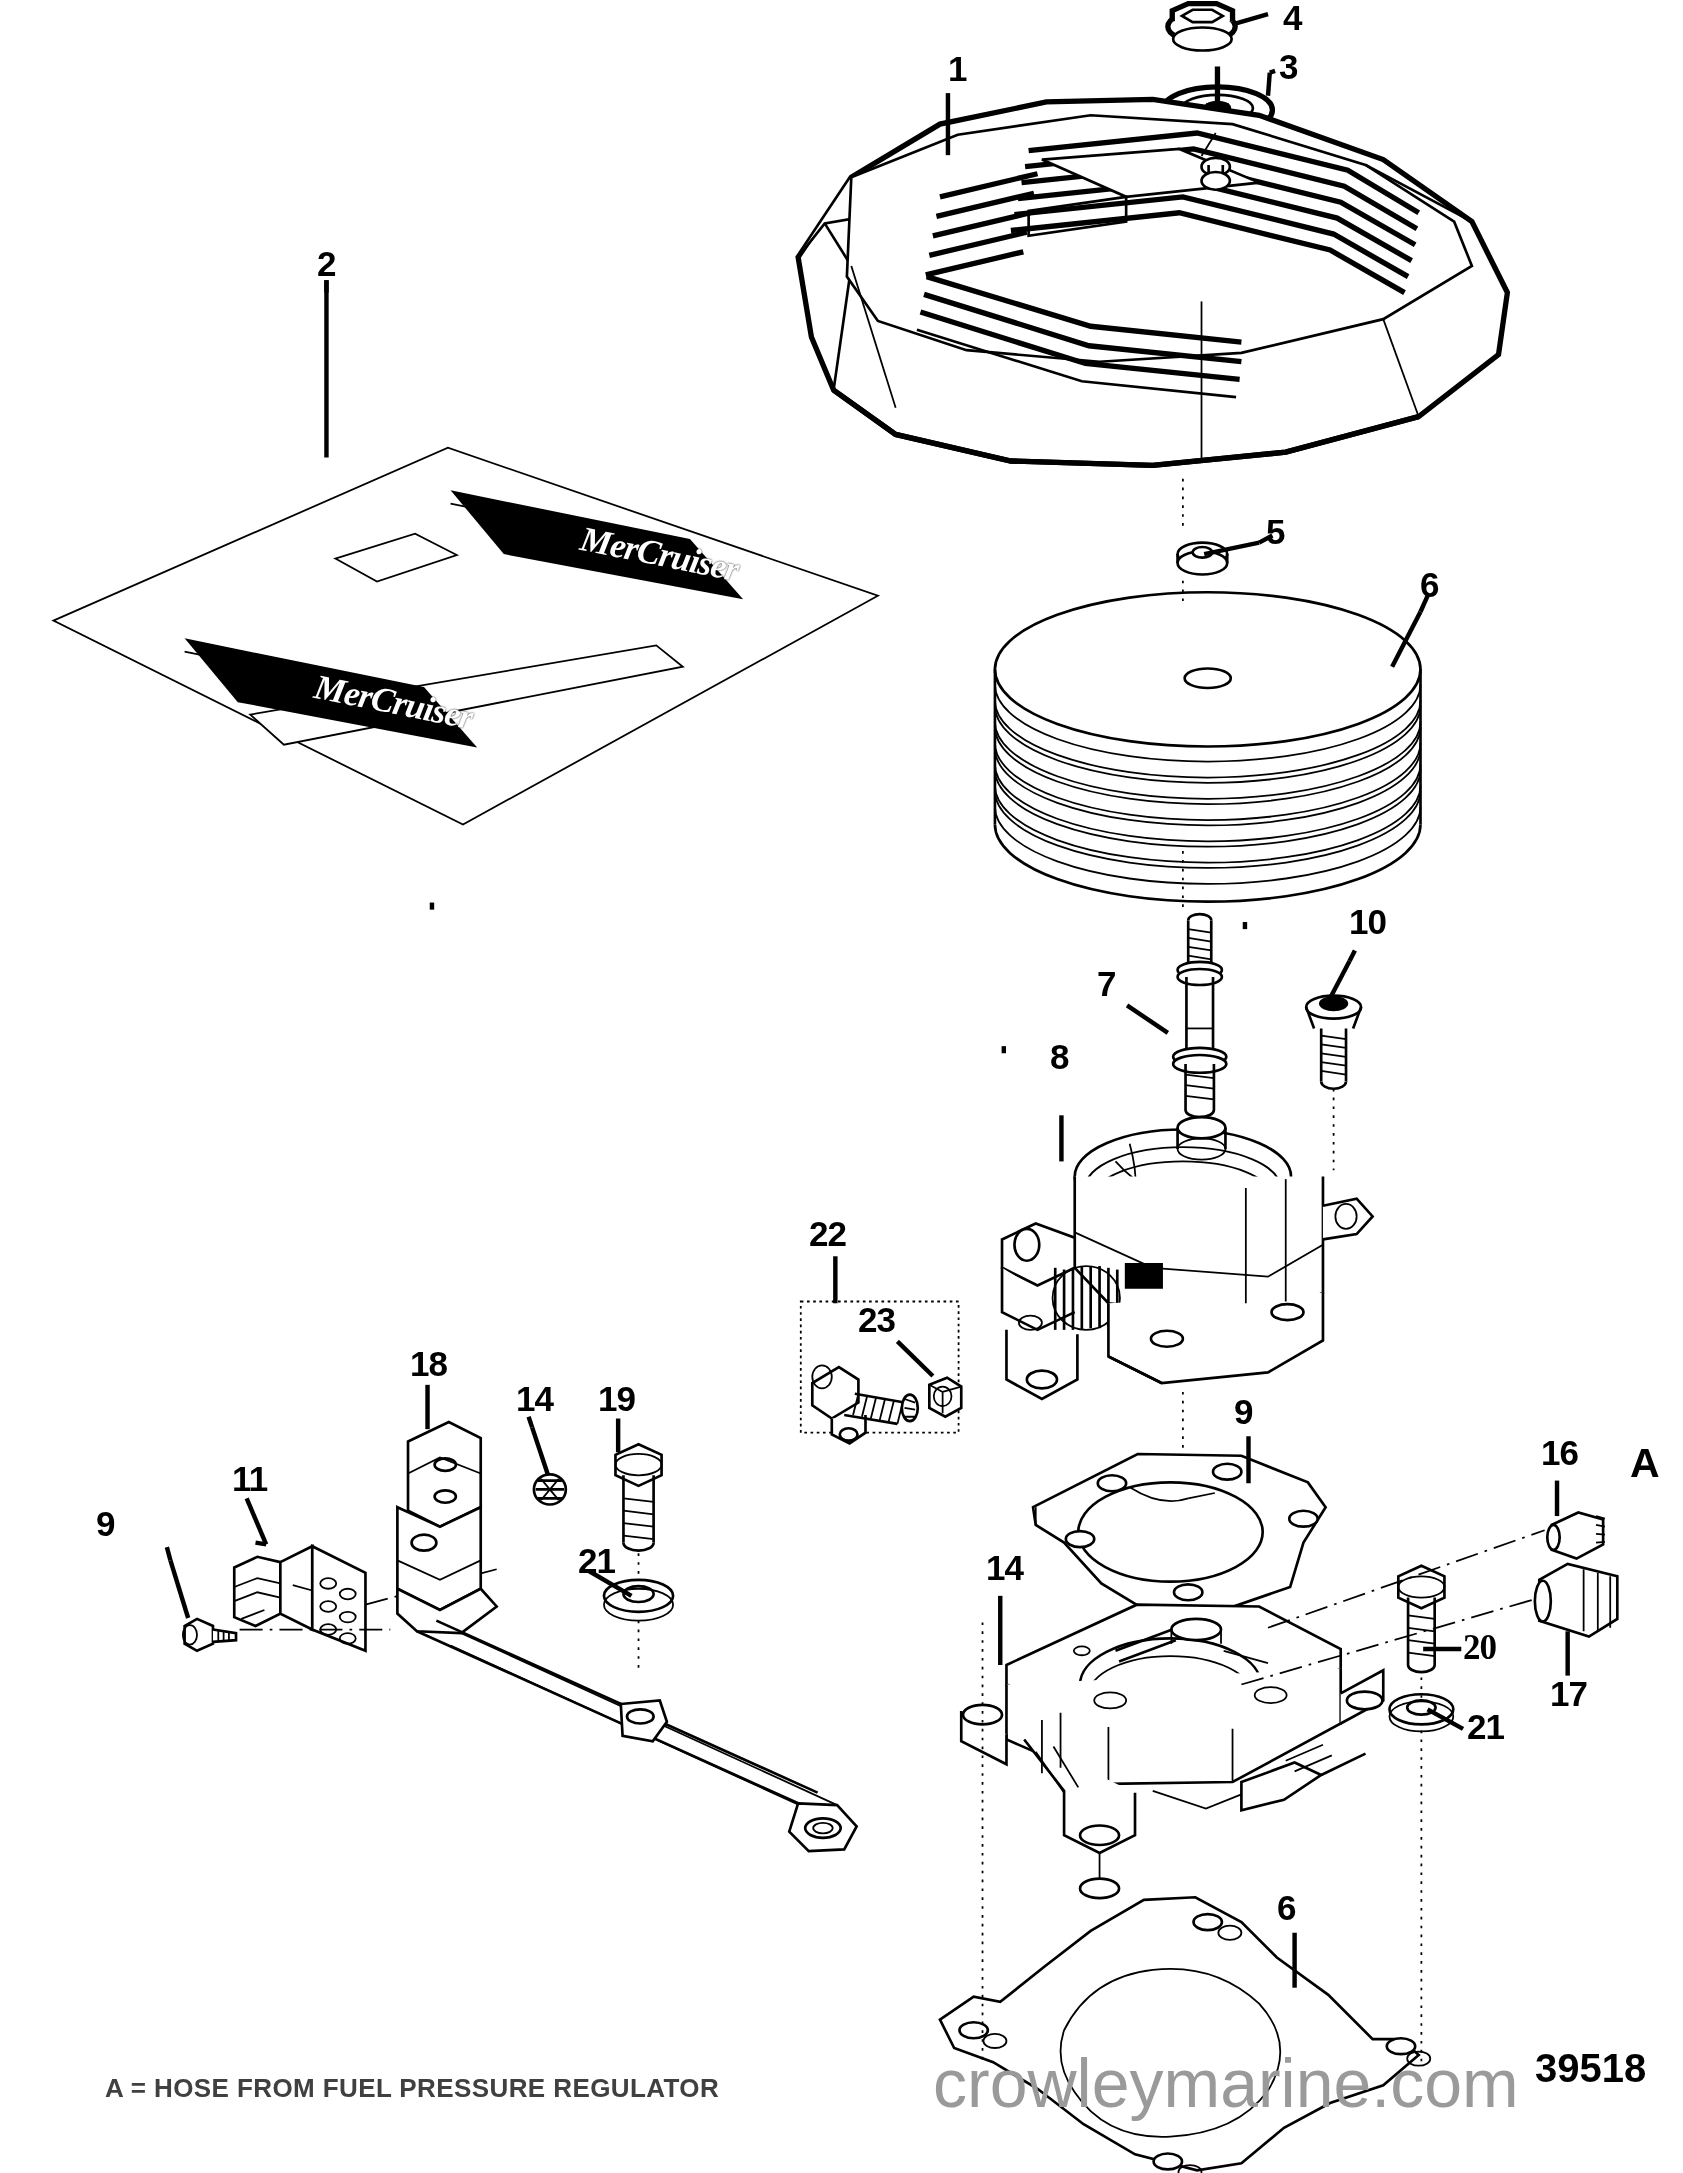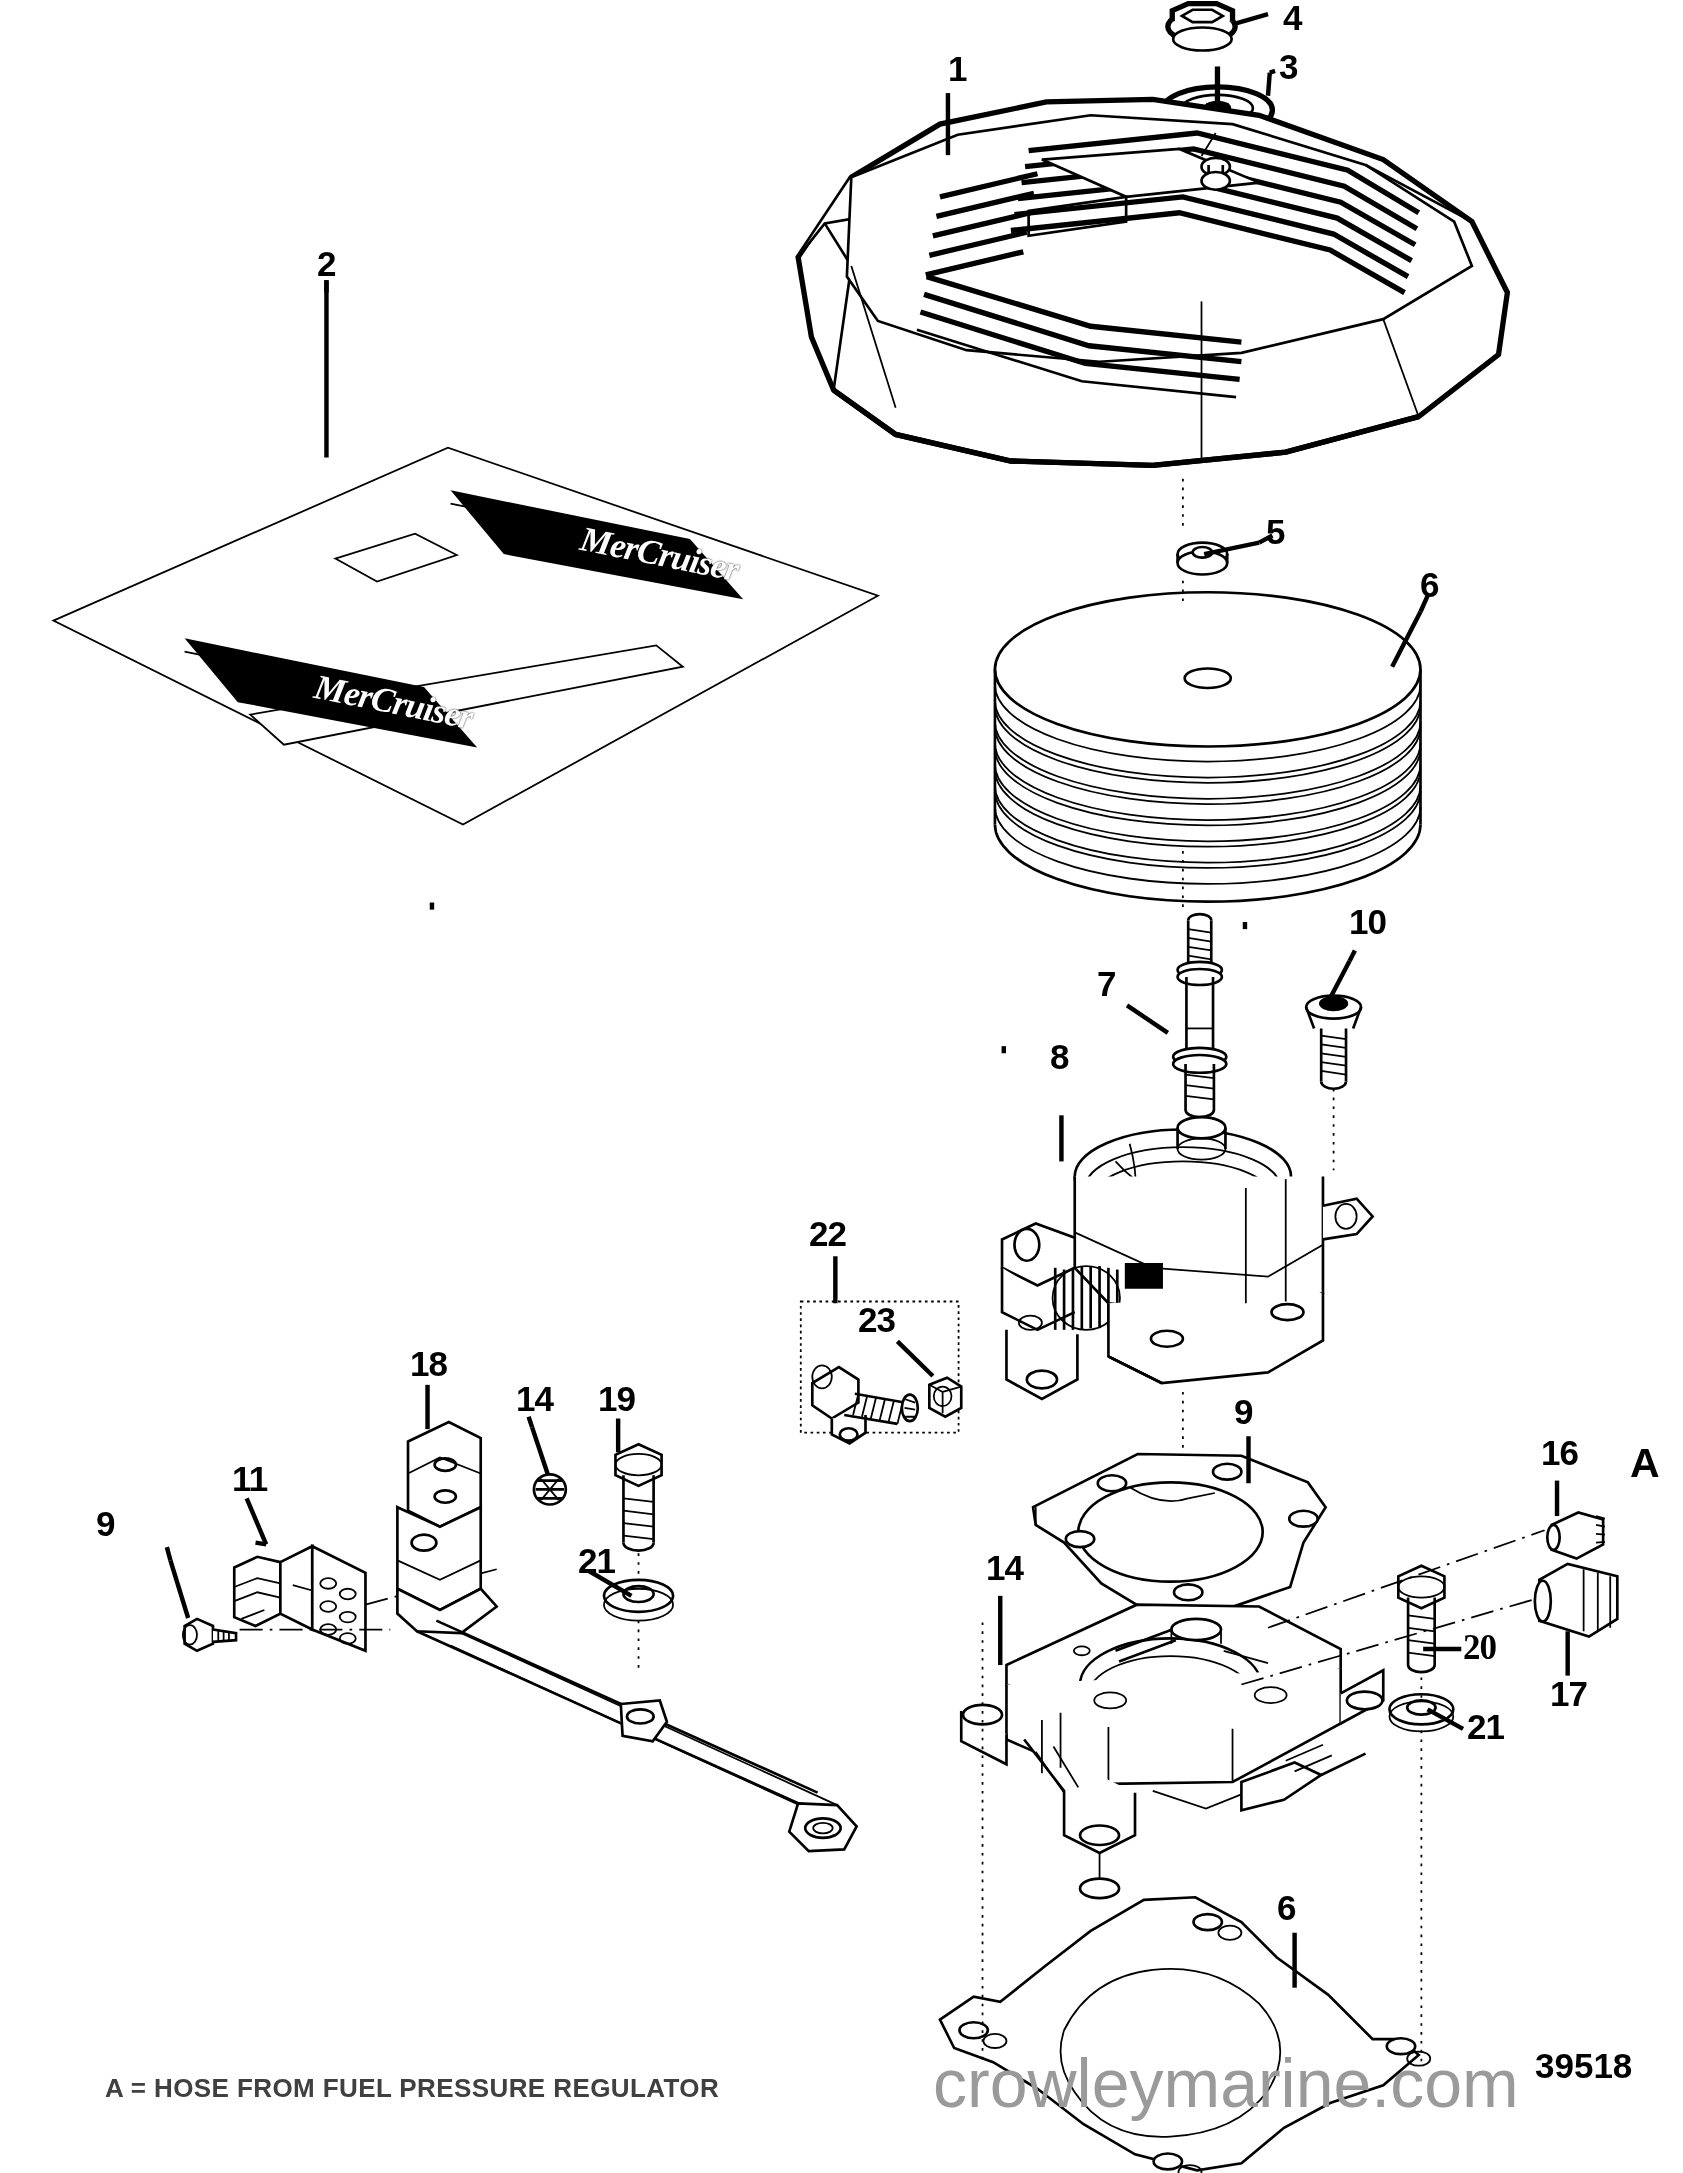--- a/index.html
+++ b/index.html
@@ -58,21 +58,21 @@
     left:105px; top:2073px;
     font-size:26px;
     font-weight:bold;
     letter-spacing:0.4px;
     color:#404040;
     white-space:nowrap;
   }
   .dwgno{
     position:absolute;
     left:1535px; top:2046px;
-    font-size:35px;
+    font-size:40px;
     font-weight:bold;
     color:#000;
   }
   svg{position:absolute;left:0;top:0;}
   .ln{stroke:#000;fill:none;}
   .thin{stroke-width:2;}
   .med{stroke-width:3;}
   .thick{stroke-width:6;}
   .lead{stroke:#000;stroke-width:5;fill:none;}
   .dashdot{stroke:#000;stroke-width:2;fill:none;stroke-dasharray:26 8 3 8;}

